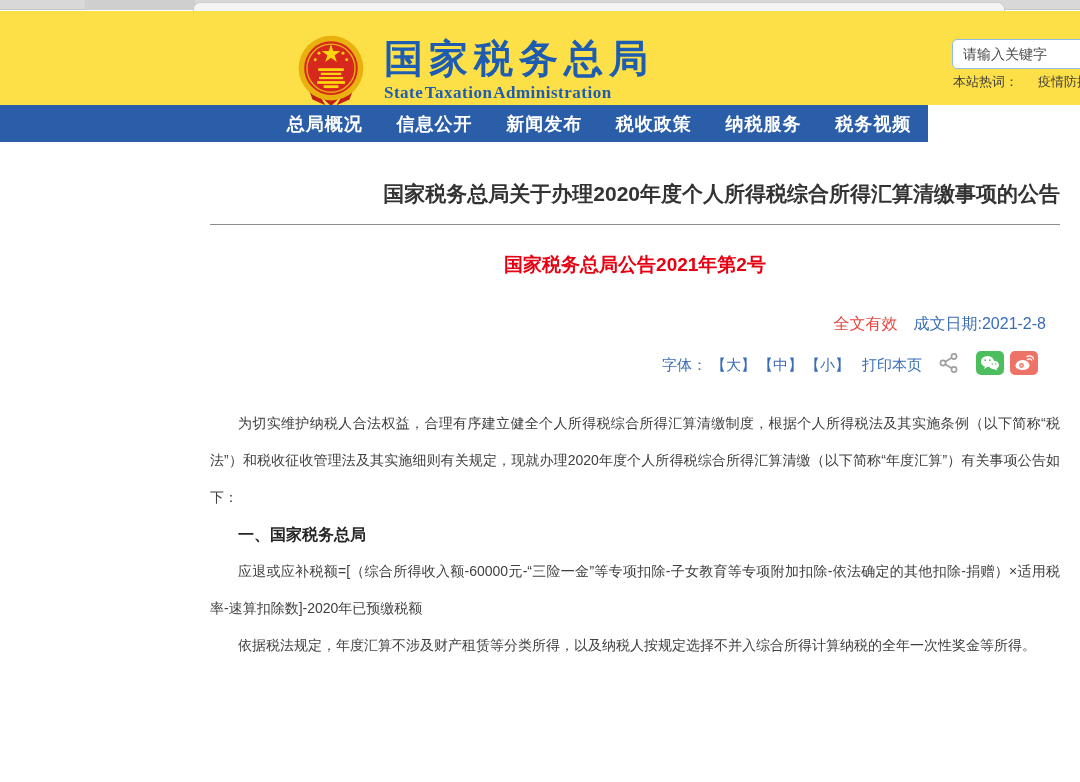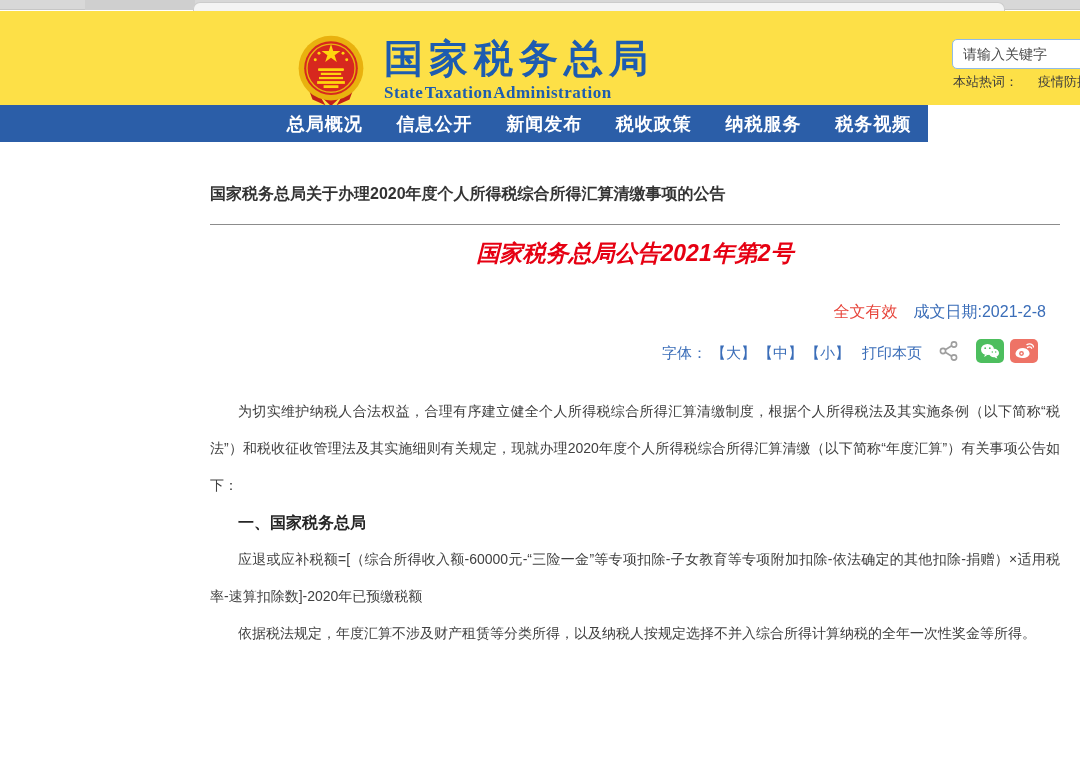--- a/index.html
+++ b/index.html
@@ -32,25 +32,25 @@
   .hotwords a { color:#3c3c3c; text-decoration:none; cursor:pointer;margin-left:20px; }
 
   
   .main-nav { position:absolute; left:0; top:105px; width:928px; height:37px; background:#2b5ea8; }
   .main-nav ul { list-style:none; display:flex; padding-left:270px; height:37px; align-items:center; }
   .main-nav li { width:148px; text-align:center; font-size:18px; font-weight:bold; color:#ffffff;
     letter-spacing:1px; cursor:pointer; white-space:nowrap; }
 
   
   .article { position:absolute; left:210px; top:142px; width:850px; }
-  .doc-title { margin-top:38px; font-size:16px; line-height:28px; font-weight:bold;
-    color:#333333; text-align:left; }
+  .doc-title { margin-top:38px; font-size:21px; line-height:28px; font-weight:bold;
+    color:#333333; text-align:right; }
   .title-rule { margin-top:16px; border:none; border-top:1px solid #8c8c8c; height:0; }
-  .doc-number { margin-top:16px; height:24px; line-height:24px; font-size:23px;
-    font-weight:bold; color:#e60012; text-align:center;font-style:italic; }
+  .doc-number { margin-top:28px; height:24px; line-height:24px; font-size:19px;
+    font-weight:bold; color:#e60012; text-align:center; }
   .meta-row1 { margin-top:36px; height:22px; line-height:22px; text-align:right;
     padding-right:14px; font-size:16px; white-space:nowrap; }
   .status { color:#e7463c; margin-right:16px; }
   .docdate { color:#3a6db8; }
   .meta-row2 { margin-top:16px; height:24px; display:flex; justify-content:flex-end;
     align-items:flex-end; padding-right:22px; font-size:15px; color:#3a6db8; }
   .meta-row2 .fz-label { margin-right:4px; }
   .fz-btn { cursor:pointer; margin-right:2px; }
   .print-btn { cursor:pointer; margin-left:10px; }
   .share-wrap { display:flex; align-items:center; margin-left:16px; }

